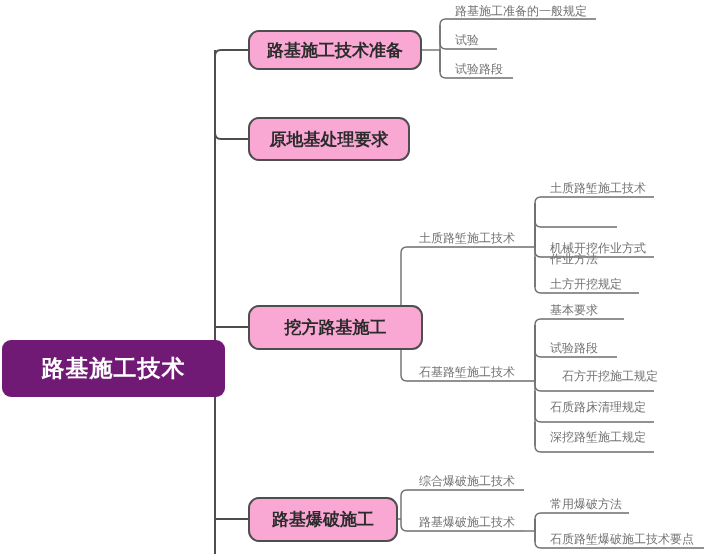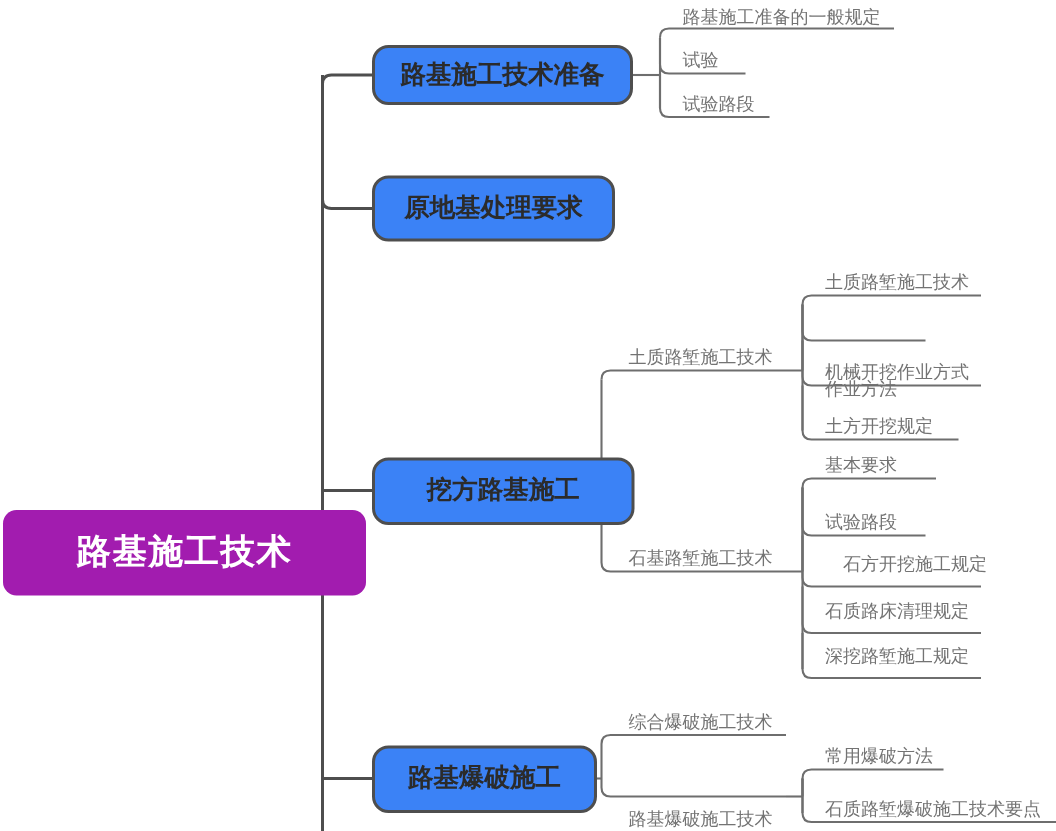--- a/index.html
+++ b/index.html
@@ -22,40 +22,40 @@
     left: 0;
     top: 0;
     width: 704px;
     height: 554px;
     pointer-events: none;
   }
   .root-node {
     position: absolute;
     left: 2px;
     top: 340px;
-    width: 242px;
+    width: 223px;
     height: 57px;
-    background: #a21caf;
+    background: #701a75;
     border-radius: 9px;
     display: flex;
     align-items: center;
     justify-content: center;
     box-sizing: border-box;
   }
   .root-node .label {
     color: #ffffff;
     font-size: 23px;
     font-weight: bold;
     letter-spacing: 1px;
     line-height: 1;
     white-space: nowrap;
   }
   .l1-node {
     position: absolute;
-    background: #3b82f6;
+    background: #f9a8d4;
     border: 2px solid #4e4e4e;
     border-radius: 11px;
     box-sizing: border-box;
     display: flex;
     align-items: center;
     justify-content: center;
   }
   .l1-node .label {
     color: #2b2b2b;
     font-size: 17px;
@@ -169,18 +169,18 @@
   <div class="text-node" style="left:550px; top:242px;">机械开挖作业方式</div>
   <div class="text-node" style="left:550px; top:278px;">土方开挖规定</div>
 
   <div class="text-node" style="left:550px; top:304px;">基本要求</div>
   <div class="text-node" style="left:550px; top:342px;">试验路段</div>
   <div class="text-node" style="left:562px; top:370px;">石方开挖施工规定</div>
   <div class="text-node" style="left:550px; top:401px;">石质路床清理规定</div>
   <div class="text-node" style="left:550px; top:431px;">深挖路堑施工规定</div>
 
   <div class="text-node sub" style="left:419px; top:475px;">综合爆破施工技术</div>
-  <div class="text-node sub" style="left:419px; top:540px;text-align:right;">路基爆破施工技术</div>
+  <div class="text-node sub" style="left:419px; top:516px;text-align:right;">路基爆破施工技术</div>
 
   <div class="text-node" style="left:550px; top:498px;">常用爆破方法</div>
   <div class="text-node" style="left:550px; top:533px;">石质路堑爆破施工技术要点</div>
 
 </div>
 
 </body></html>

